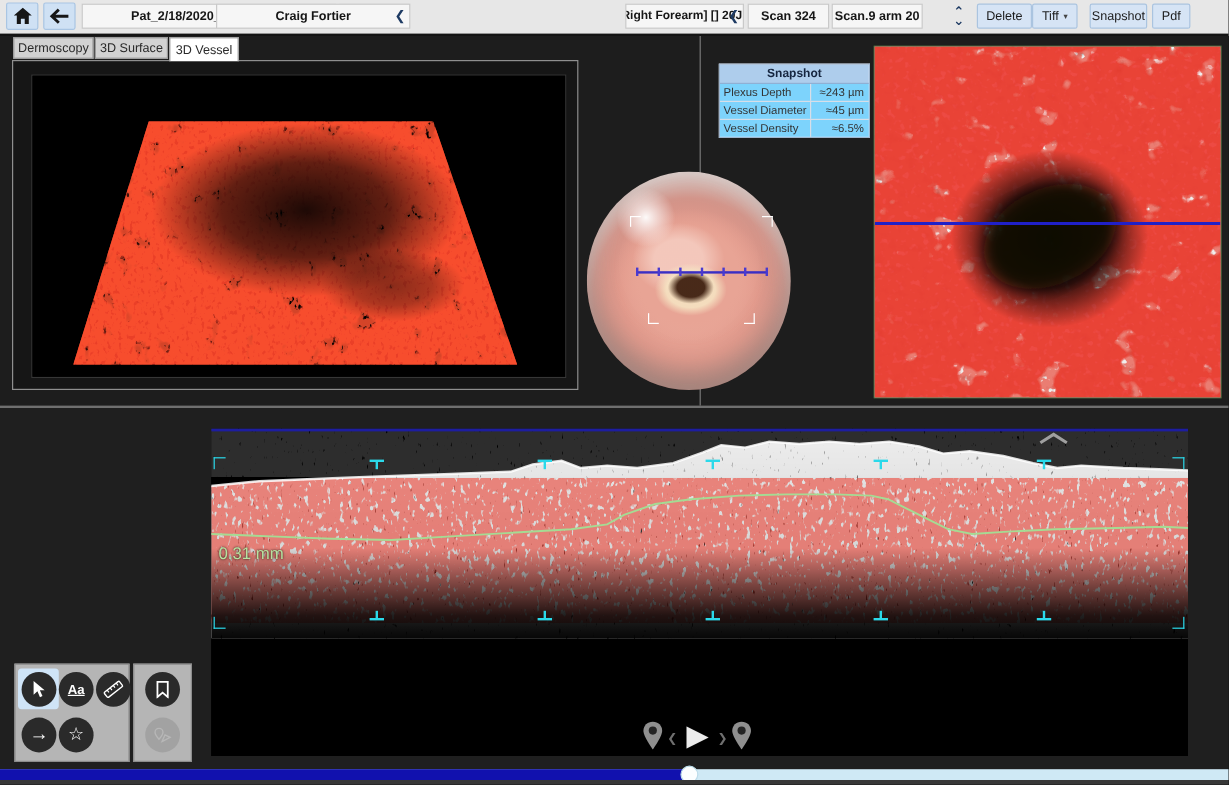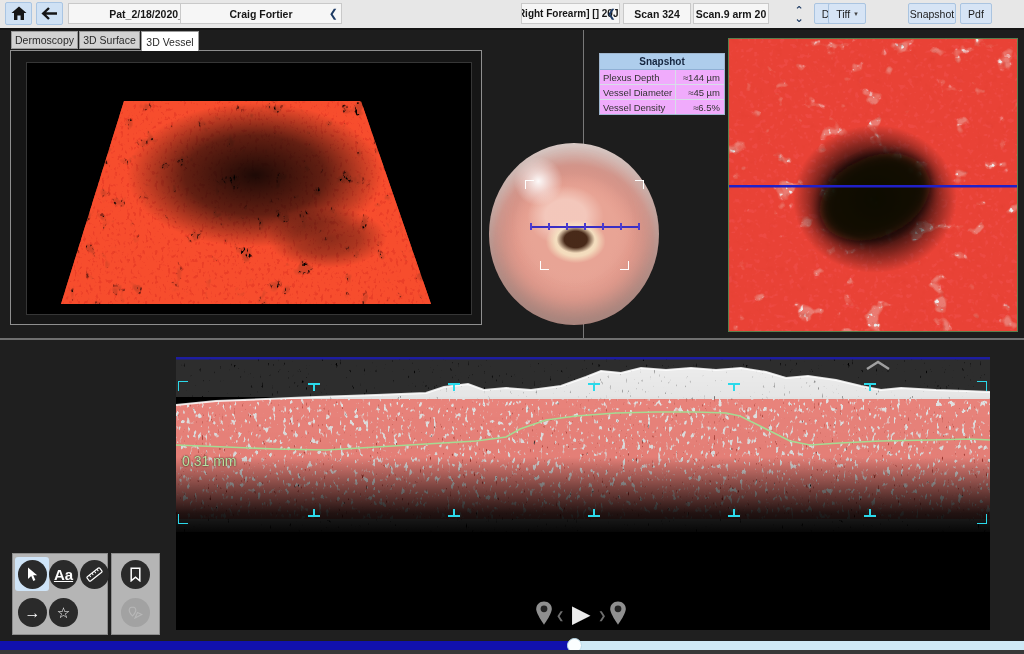--- a/index.html
+++ b/index.html
@@ -24,21 +24,21 @@
        font-size:10.5px;color:#2a2a2a;background:#d2d2d2;border:1px solid #9a9a9a;box-sizing:border-box;cursor:pointer;}
   .tab.active{background:#ffffff;height:20px;border-bottom:none;z-index:2;}
   
   #vessel3d-panel{position:absolute;left:10px;top:20px;width:472px;height:275px;border:1px solid #8f8f8f;background:#161616;box-sizing:border-box;}
   #vessel3d-img{position:absolute;left:15px;top:11px;width:446px;height:253px;background:#000;border:1px solid #363636;box-sizing:border-box;}
   
   #v-divider{position:absolute;left:583px;top:0;width:1px;height:308px;background:#787878;}
   
   #calc-table{position:absolute;left:599px;top:23px;width:126px;border:1px solid #9fb6cf;background:#fff;box-sizing:border-box;font-size:9.5px;color:#333;}
   #calc-table .calc-title{background:#aecdec;color:#15253f;font-weight:700;text-align:center;padding:2px 0;font-size:10px;border-bottom:1px solid #8fb0d4;}
-  .calc-row{display:flex;border-bottom:1px solid #d7dee8;background:#f0abfc;}
+  .calc-row{display:flex;border-bottom:1px solid #d7dee8;background:#7dd3fc;}
   .calc-row:last-child{border-bottom:none;}
   .calc-label{flex:1;padding:1.5px 3px;border-right:1px solid #d7dee8;white-space:nowrap;}
   .calc-value{width:44px;padding:1.5px 4px 1.5px 0;text-align:right;white-space:nowrap;}
   
   #dermoscopy-circle{position:absolute;left:489px;top:113px;width:170px;height:182px;border-radius:50%;z-index:3;
     background:
       radial-gradient(circle at 29% 21%, rgba(255,255,255,.95), rgba(255,255,255,0) 13%),
       radial-gradient(ellipse 15% 10% at 51% 53%, rgba(63,32,16,.95) 0 45%, rgba(63,32,16,0) 75%),
       radial-gradient(ellipse 22% 15% at 51% 54%, rgba(246,230,196,.85) 0 55%, rgba(246,230,196,0) 80%),
       radial-gradient(ellipse 30% 22% at 45% 40%, rgba(248,214,203,.7) 0 40%, rgba(248,214,203,0) 75%),
@@ -69,21 +69,21 @@
   .mk-b:before{content:"";position:absolute;left:0;bottom:0;width:12px;height:2px;background:#2bd9ea;}
   .mk-b:after{content:"";position:absolute;left:5px;bottom:2px;width:2px;height:6px;background:#2bd9ea;}
   .mkc{position:absolute;width:9px;height:9px;z-index:6;border-color:#2bd9ea !important;}
   
   .toolbox-group{position:absolute;top:213px;height:82px;background:#b5b5b5;border:1px solid #8d8d8d;box-sizing:border-box;}
   #toolbox-g1{left:12px;width:96px;}
   #toolbox-g2{left:111px;width:49px;}
   .tool-sel{position:absolute;width:34px;height:34px;background:#cfe4f7;border-radius:3px;}
   .tool-circle{position:absolute;width:29px;height:29px;border-radius:50%;background:#2a2a2a;display:flex;align-items:center;justify-content:center;cursor:pointer;color:#fff;}
   .tool-circle.disabled{background:#a2a2a2;cursor:default;}
-  .tool-aa{font-size:15px;font-weight:700;text-decoration:underline;}
+  .tool-aa{font-size:11px;font-weight:700;text-decoration:underline;}
   .tool-arrow{font-size:16px;font-weight:700;line-height:1;}
   .tool-star{font-size:15px;line-height:1;}
   
   #playbar{position:absolute;left:530px;top:258px;width:110px;height:36px;z-index:5;}
   .pin{position:absolute;top:2px;width:20px;height:26px;}
   .pin-chev{position:absolute;top:12px;font-size:10px;color:#6f6f6f;font-weight:700;}
   #play-button{position:absolute;left:42px;top:0;font-size:24px;color:#ececec;line-height:32px;cursor:pointer;}
   
   #bottom-slider{position:absolute;left:0;top:301px;width:1024px;height:9px;background:#cfe9f5;}
   #slider-fill{position:absolute;left:0;top:0;height:9px;width:56%;background:#1111ae;}
@@ -130,21 +130,21 @@
       <span>Scan.9 arm 20</span>
     </div>
     <div id="spinner">
       <span>⌃</span>
       <span>⌄</span>
     </div>
 
     <div class="tb-btn" style="left:814px;width:46px">
       <span>Delete</span>
     </div>
-    <div class="tb-btn" style="left:828px;width:38px">
+    <div class="tb-btn" style="left:860px;width:38px">
       <span>Tiff</span>
       <span style="font-size:7px;margin-left:4px;color:#444">▾</span>
     </div>
     <div class="tb-btn" style="left:908px;width:48px">
       <span>Snapshot</span>
     </div>
     <div class="tb-btn" style="left:960px;width:32px">
       <span>Pdf</span>
     </div>
   </header>
@@ -192,21 +192,21 @@
         </svg>
       </div>
     </div>
 
     <div id="v-divider"></div>
 
     <div id="calc-table">
       <div class="calc-title">Snapshot</div>
       <div class="calc-row">
         <span class="calc-label">Plexus Depth</span>
-        <span class="calc-value">≈144 µm</span>
+        <span class="calc-value">≈243 µm</span>
       </div>
       <div class="calc-row">
         <span class="calc-label">Vessel Diameter</span>
         <span class="calc-value">≈45 µm</span>
       </div>
       <div class="calc-row">
         <span class="calc-label">Vessel Density</span>
         <span class="calc-value">≈6.5%</span>
       </div>
     </div>

